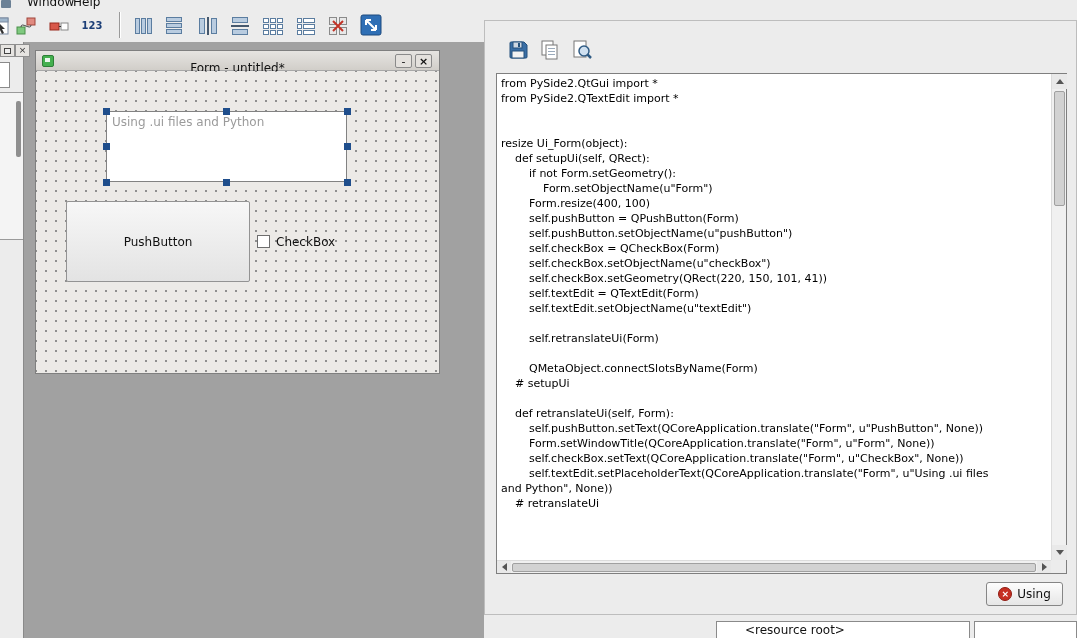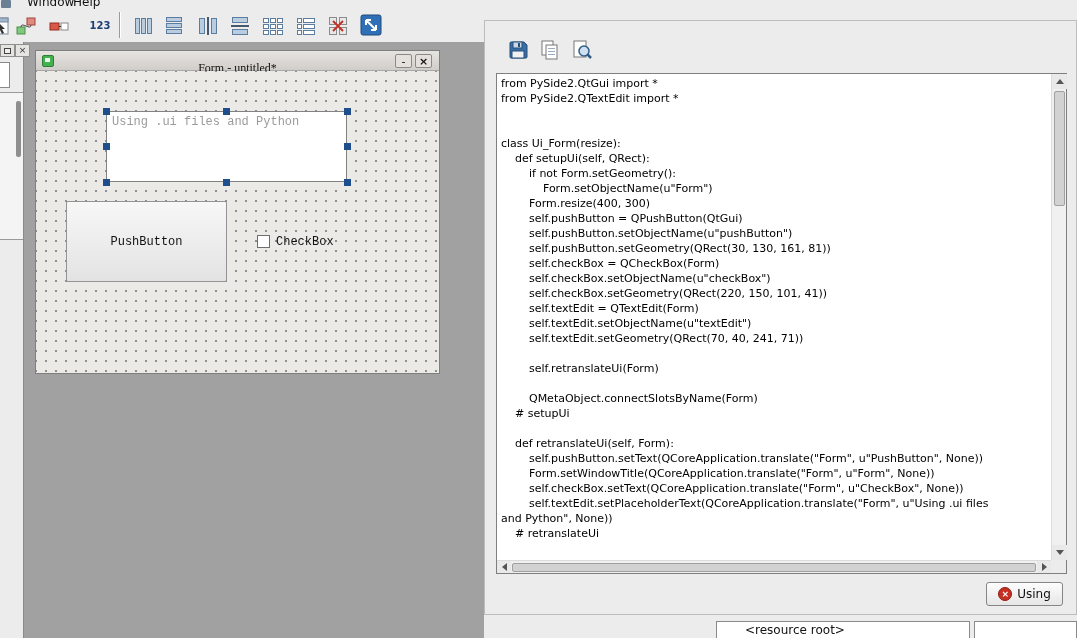--- a/index.html
+++ b/index.html
@@ -9,51 +9,51 @@
 
   
   .menubar { position:absolute; left:0; top:0; width:1077px; height:9px; overflow:hidden; background:#ececec; }
   .menu-item { position:absolute; top:-5px; font-size:12px; color:#111; }
   .menu-frag { position:absolute; left:1px; top:0; width:10px; height:8px; background:#6b8095; border-radius:1px; }
 
   
   .tbtn { position:absolute; width:24px; height:24px; display:flex; align-items:center; justify-content:center; }
   .tsep { position:absolute; width:2px; height:26px; border-left:1px solid #9a9a9a; border-right:1px solid #ffffff; }
   .tabnum-box { position:absolute; width:26px; height:24px; display:flex; align-items:center; justify-content:center;
-                font-weight:bold; font-size:10px; color:#1b3e77;margin-left:8px; }
+                font-weight:bold; font-size:10px; color:#1b3e77; }
 
   
   .mdi { position:absolute; left:23px; top:42px; width:461px; height:596px; background:#a1a1a1; border-left:1px solid #8a8a8a; }
 
   
   .dock-btn { position:absolute; width:15px; height:13px; background:#e6e4e1; border:1px solid #8f8f8f;
               display:flex; align-items:center; justify-content:center; font-size:9px; line-height:9px; color:#333; }
   .dock-float-glyph { width:7px; height:6px; border:1px solid #444; background:#eee; }
   .input-frag { position:absolute; left:0; top:62px; width:10px; height:26px; background:#fff; border:1px solid #8a8a8a; border-left:none; }
   .list-frag { position:absolute; left:0; top:92px; width:23px; height:148px; background:#f4f4f4; border-top:1px solid #9a9a9a; border-bottom:1px solid #9a9a9a; }
   .list-frag-thumb { position:absolute; left:16px; top:8px; width:5px; height:56px; background:#8f8f8f; border-radius:2px; }
 
   
   .form-window { position:absolute; left:35px; top:50px; width:405px; height:324px; border:1px solid #7f7f7f; background:#eceae7; }
   .form-titlebar { position:absolute; left:0; top:0; right:0; height:20px;
                    background:linear-gradient(180deg,#e6e4e1,#d1cec9); border-bottom:1px solid #a8a8a8; }
-  .form-title { position:absolute; left:0; right:0; top:8px; height:20px; line-height:19px; text-align:center; font-size:12px; color:#111;font-family:Liberation Serif, serif; }
+  .form-title { position:absolute; left:0; right:0; top:8px; height:20px; line-height:19px; text-align:center; font-size:12px; color:#111; }
   .form-icon { position:absolute; left:6px; top:4px; width:12px; height:12px; background:#44b04e; border:1px solid #2e7f37; border-radius:2px; }
   .form-icon i { position:absolute; left:2px; top:2px; width:5px; height:4px; background:#eaf7ec; display:block; }
   .win-btn { position:absolute; top:3px; width:17px; height:14px; background:#e4e1dd; border:1px solid #8a8a8a; border-radius:2px;
              display:flex; align-items:center; justify-content:center; font-size:11px; line-height:11px; color:#111; }
   .win-btn.close { font-weight:bold; }
   .form-body { position:absolute; left:0; top:20px; right:0; bottom:0;
                background-color:#eceae7;
                background-image:radial-gradient(#8f8f8f 0.9px, rgba(0,0,0,0) 1px);
-               background-size:10px 10px; background-position:5px 5px;font-family:Liberation Mono, monospace; }
+               background-size:10px 10px; background-position:5px 5px; }
   .w-textedit { position:absolute; left:70px; top:40px; width:241px; height:71px; background:#fff; border:1px solid #828282; }
   .w-textedit .ph { display:block; padding:3px 5px; color:#9b9b9b; font-size:12px; }
   .handle { position:absolute; width:7px; height:7px; background:#1f4e8c; }
-  .w-pushbutton { position:absolute; left:30px; top:130px; width:161px; height:81px;
+  .w-pushbutton { position:absolute; left:30px; top:130px; width:184px; height:81px;
                   background:linear-gradient(180deg,#f7f7f7,#e3e3e3); border:1px solid #939393; border-radius:2px;
                   display:flex; align-items:center; justify-content:center; font-size:12px; color:#111; }
   .w-checkbox { position:absolute; left:220px; top:150px; width:101px; height:41px; display:flex; align-items:center; }
   .w-checkbox .box { width:13px; height:13px; background:#fff; border:1px solid #6e6e6e; margin-left:1px; }
   .w-checkbox .lbl { margin-left:6px; font-size:12px; color:#111; }
 
   
   .dialog { position:absolute; left:484px; top:20px; width:593px; height:595px; background:#ececec; border:1px solid #bdbdbd; }
   .dlg-btn { position:absolute; width:24px; height:24px; display:flex; align-items:center; justify-content:center; }
   .code-area { position:absolute; left:11px; top:52px; width:571px; height:501px; background:#fff; border:1px solid #7f7f7f; }
@@ -272,34 +272,32 @@
           <line x1="16.5" y1="15.5" x2="20" y2="19" stroke="#2f5b84" stroke-width="2.5"></line>
         </svg>
     </span>
 
     <div class="code-area">
       <div class="code-text">
           <div class="code-line">from PySide2.QtGui import *</div>
           <div class="code-line">from PySide2.QTextEdit import *</div>
           <div class="code-line"></div>
           <div class="code-line"></div>
-          <div class="code-line">class Ui_Form(resize):</div>
+          <div class="code-line">resize Ui_Form(object):</div>
           <div class="code-line">    def setupUi(self, QRect):</div>
           <div class="code-line">        if not Form.setGeometry():</div>
           <div class="code-line">            Form.setObjectName(u"Form")</div>
-          <div class="code-line">        Form.resize(400, 300)</div>
-          <div class="code-line">        self.pushButton = QPushButton(QtGui)</div>
+          <div class="code-line">        Form.resize(400, 100)</div>
+          <div class="code-line">        self.pushButton = QPushButton(Form)</div>
           <div class="code-line">        self.pushButton.setObjectName(u"pushButton")</div>
-          <div class="code-line">        self.pushButton.setGeometry(QRect(30, 130, 161, 81))</div>
           <div class="code-line">        self.checkBox = QCheckBox(Form)</div>
           <div class="code-line">        self.checkBox.setObjectName(u"checkBox")</div>
           <div class="code-line">        self.checkBox.setGeometry(QRect(220, 150, 101, 41))</div>
           <div class="code-line">        self.textEdit = QTextEdit(Form)</div>
           <div class="code-line">        self.textEdit.setObjectName(u"textEdit")</div>
-          <div class="code-line">        self.textEdit.setGeometry(QRect(70, 40, 241, 71))</div>
           <div class="code-line"></div>
           <div class="code-line">        self.retranslateUi(Form)</div>
           <div class="code-line"></div>
           <div class="code-line">        QMetaObject.connectSlotsByName(Form)</div>
           <div class="code-line">    # setupUi</div>
           <div class="code-line"></div>
           <div class="code-line">    def retranslateUi(self, Form):</div>
           <div class="code-line">        self.pushButton.setText(QCoreApplication.translate("Form", u"PushButton", None))</div>
           <div class="code-line">        Form.setWindowTitle(QCoreApplication.translate("Form", u"Form", None))</div>
           <div class="code-line">        self.checkBox.setText(QCoreApplication.translate("Form", u"CheckBox", None))</div>

